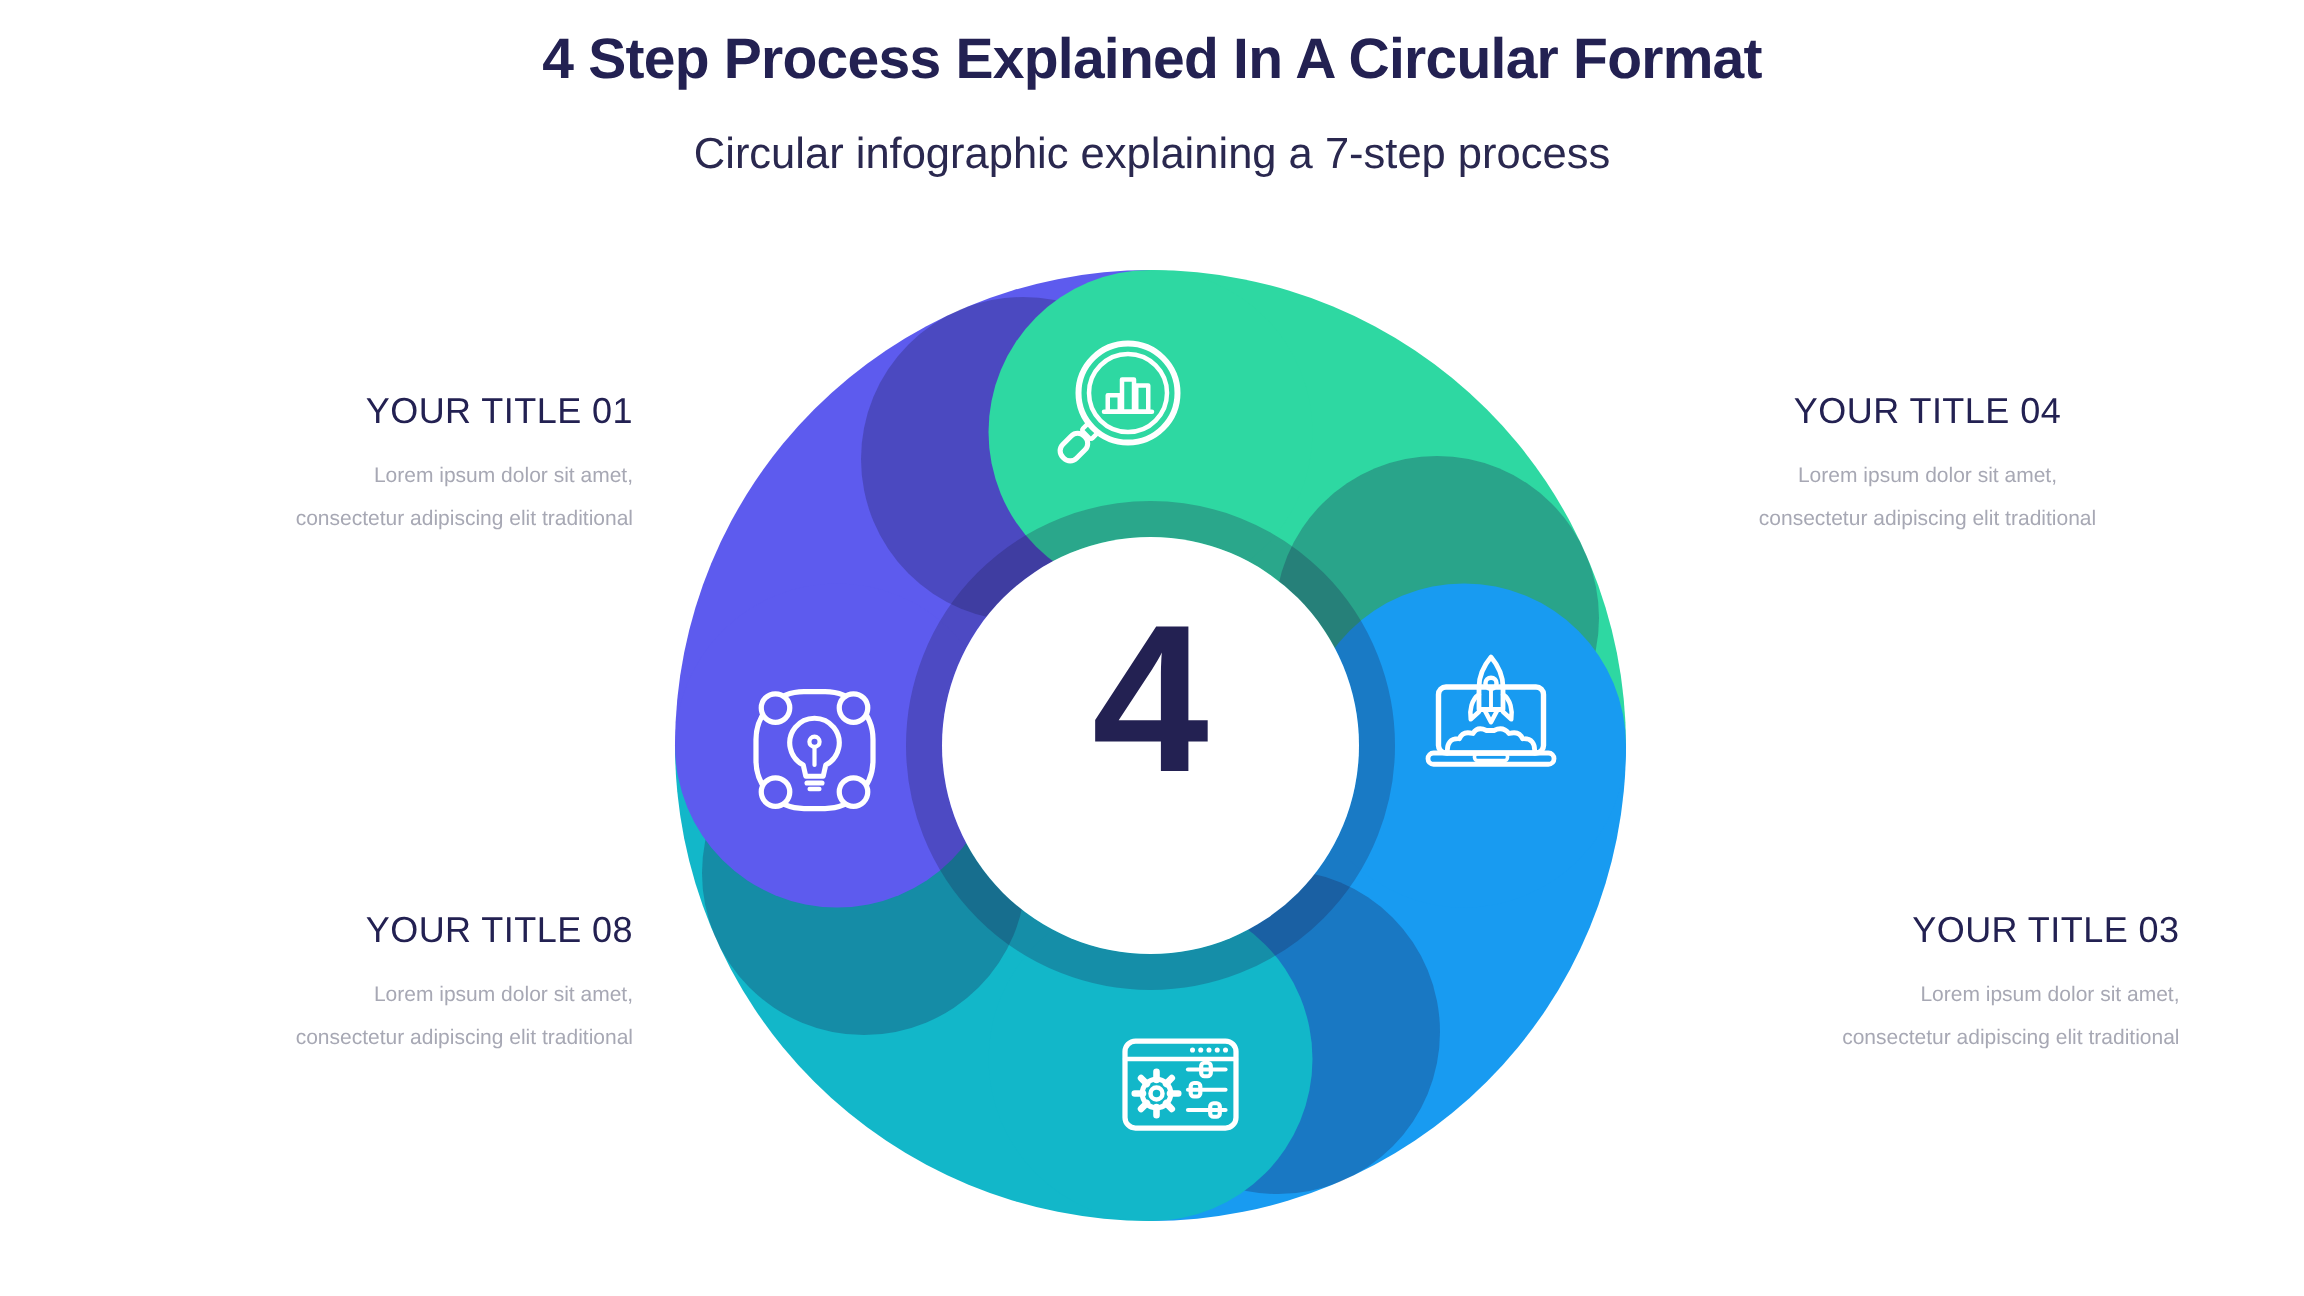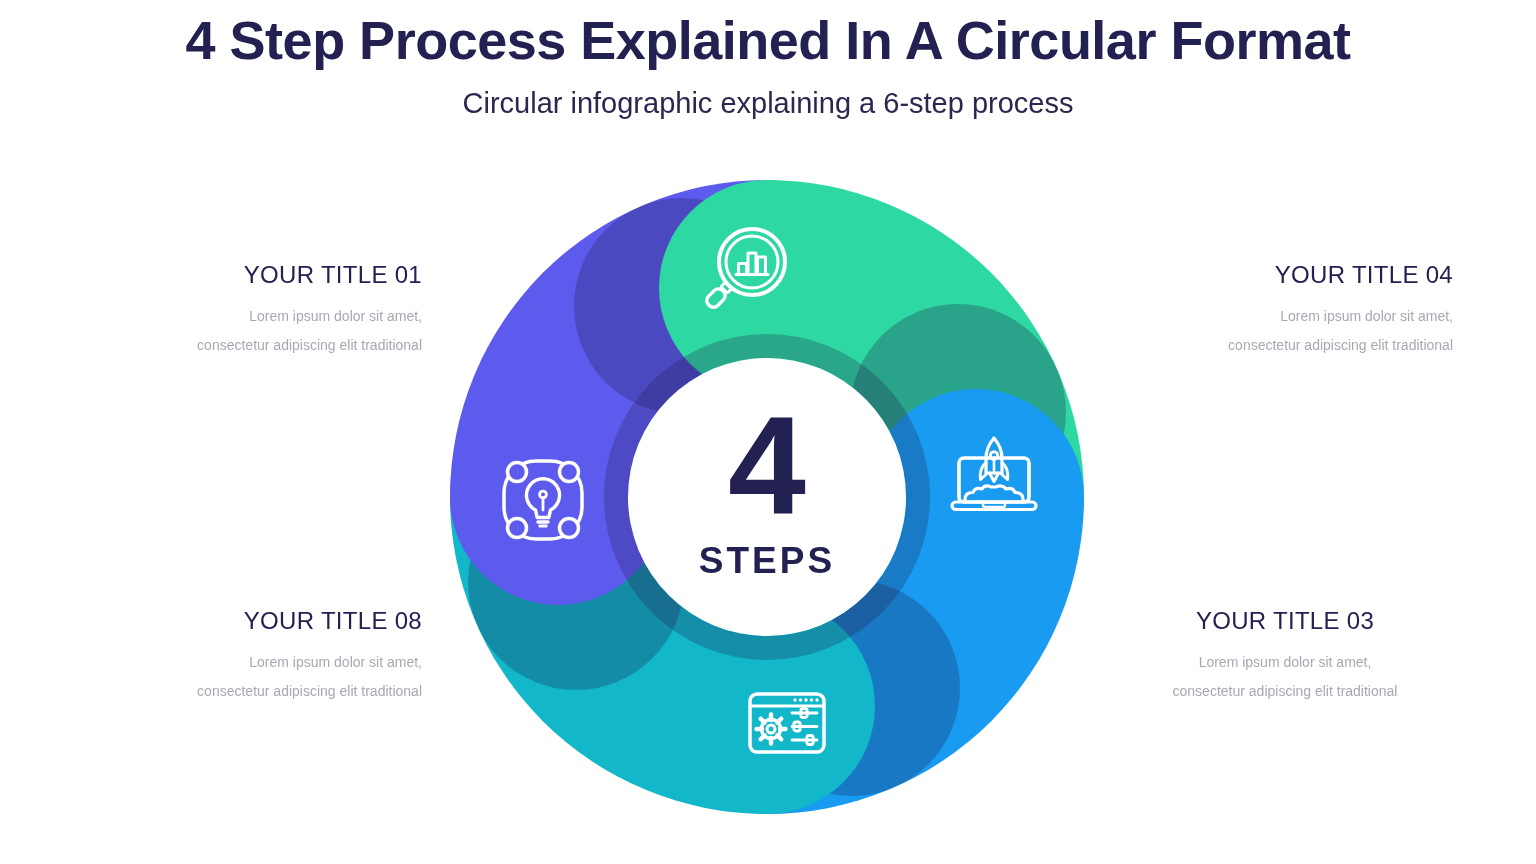--- a/index.html
+++ b/index.html
@@ -7,21 +7,21 @@
     width: 1536px; height: 864px;
     background: #ffffff;
     overflow: hidden;
     font-family: "Liberation Sans", sans-serif;
   }
   .stage { position: relative; width: 1536px; height: 864px; background: var(--background, #fff); }
 
   .page-title {
     position: absolute; top: 8px; left: 0; width: 1536px;
     text-align: center;
-    font-size: 54px; line-height: 64px;
+    font-size: 38px; line-height: 64px;
     font-weight: bold; letter-spacing: -0.5px;
     color: var(--navy, #201e4a);
     margin: 0;
   }
   .page-subtitle {
     position: absolute; top: 84px; left: 0; width: 1536px;
     text-align: center;
     font-size: 29px; line-height: 38px;
     font-weight: normal;
     color: var(--navy-soft, #2a284f);
@@ -54,32 +54,32 @@
     color: var(--navy, #232152);
   }
   .step p {
     margin: 14px 0 0 0;
     font-size: 14px; line-height: 29px;
     color: var(--gray-text, #a7a8b4);
     white-space: pre-line;
   }
   .step-top-left    { left: 86px;  top: 262px; text-align: right; }
   .step-bottom-left { left: 86px;  top: 608px; text-align: right; }
-  .step-top-right   { left: 1117px; top: 262px; text-align: right; }
-  .step-bottom-right{ left: 1117px; top: 608px; text-align: center; }
+  .step-top-right   { left: 1117px; top: 262px; text-align: center; }
+  .step-bottom-right{ left: 1117px; top: 608px; text-align: right; }
 
   .icon-stroke { stroke: var(--icon-stroke, #fff); fill: none; stroke-linecap: round; stroke-linejoin: round; }
 </style>
 </head>
 <body>
 
 <div class="stage">
 
   <h1 class="page-title">4 Step Process Explained In A Circular Format</h1>
-  <p class="page-subtitle">Circular infographic explaining a 6-step process</p>
+  <p class="page-subtitle">Circular infographic explaining a 7-step process</p>
 
   <div class="diagram">
     <svg width="640" height="640" viewBox="0 0 640 640">
 
       <path d="M320 320 L320 637 A317 317 0 0 1 3 320 Z" fill="#12b7c9"></path>
       <path d="M320 320 L3 320 A317 317 0 0 1 320 3 Z" fill="#5d5bee"></path>
       <path d="M320 320 L320 3 A317 317 0 0 1 637 320 Z" fill="#2ed8a2"></path>
       <path d="M320 320 L637 320 A317 317 0 0 1 320 637 Z" fill="#189bf1"></path>
 
       <circle cx="511" cy="235" r="108" fill="rgba(30,28,75,0.28)"></circle>
@@ -152,21 +152,20 @@
         <path d="M 5 17 H 30" stroke-width="2.8"></path>
         <rect x="13.8" y="-14.5" width="6.4" height="9" rx="2.2" stroke-width="2.8"></rect>
         <rect x="6.8" y="-1" width="6.4" height="9" rx="2.2" stroke-width="2.8"></rect>
         <rect x="19.8" y="12.5" width="6.4" height="9" rx="2.2" stroke-width="2.8"></rect>
       </g>
     </svg>
   </div>
 
   <div class="center-text">
     <div class="center-number">4</div>
-    <div class="center-label">STEPS</div>
   </div>
 
   <section class="step step-top-left">
     <h2>YOUR TITLE 01</h2>
     <p>Lorem ipsum dolor sit amet,
 consectetur adipiscing elit traditional</p>
   </section>
 
   <section class="step step-bottom-left">
     <h2>YOUR TITLE 08</h2>

